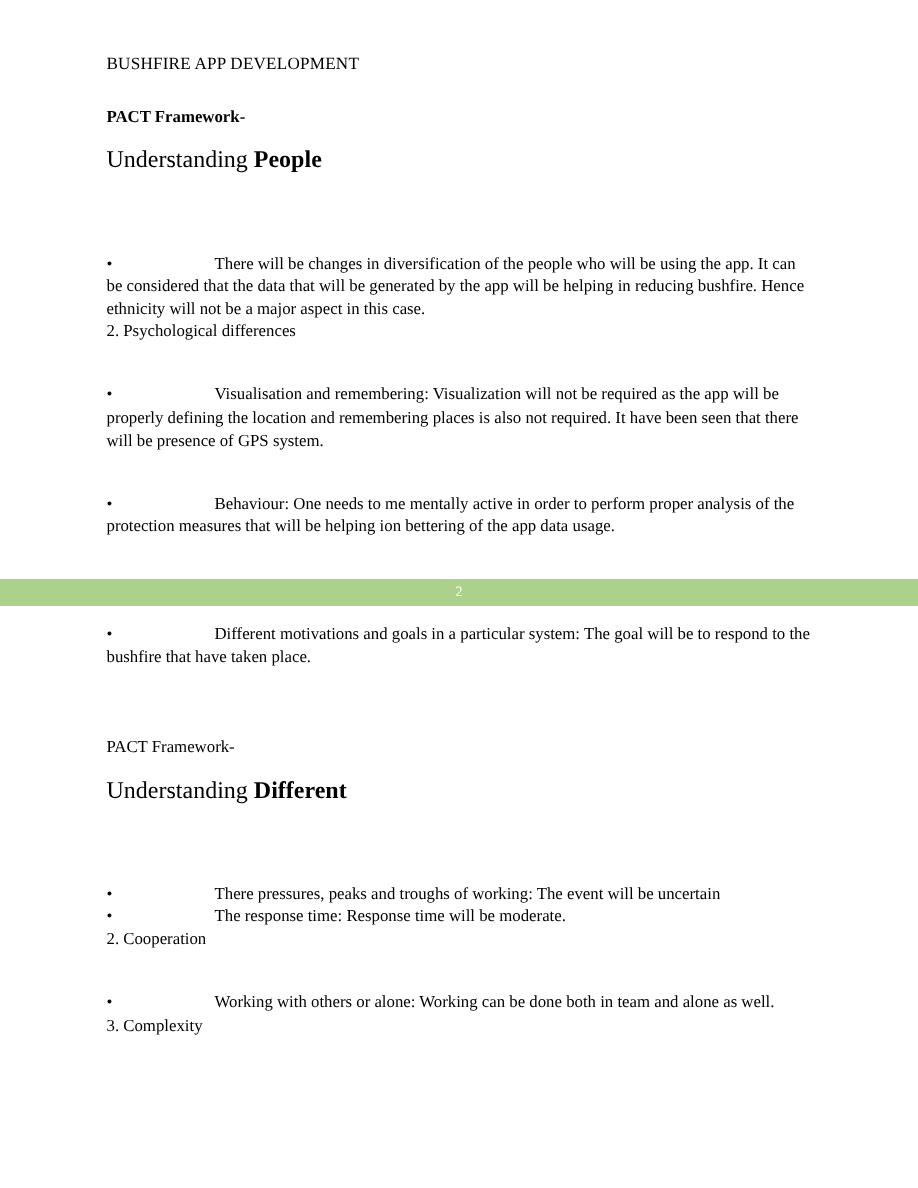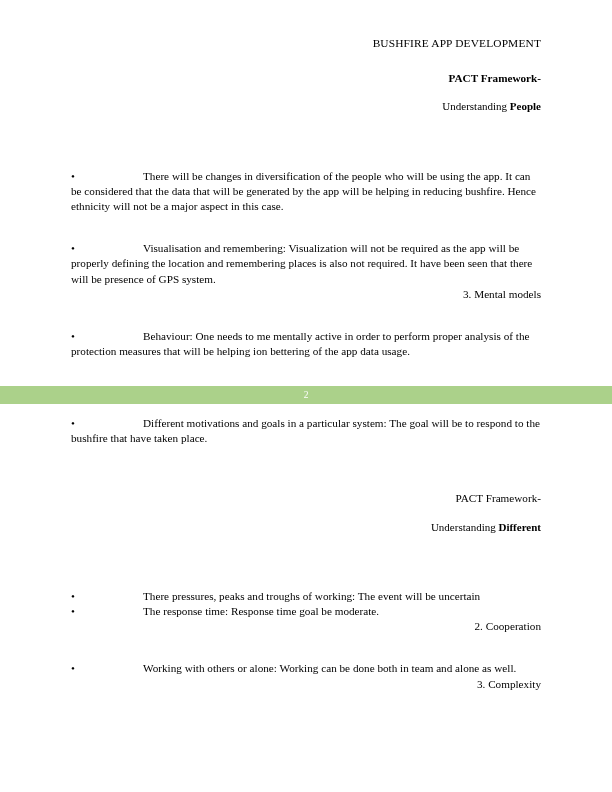--- a/index.html
+++ b/index.html
@@ -19,21 +19,21 @@
   .content {
     position: absolute;
     left: 71px;
     top: 36px;
     width: 470px;
   }
   .p {
     font-size: 11.2px;
     line-height: 15.2px;
     margin: 0;
-    text-align: right;
+    text-align: left;
     color: #000000;
     white-space: pre-wrap;
   }
   .p.header-line {
     font-size: 11.4px;
     letter-spacing: 0.15px;
   }
   .bold {
     font-weight: bold;
   }
@@ -46,21 +46,21 @@
     line-height: 15.2px;
     margin: 0;
     color: #000000;
   }
   .bullet-mark {
     display: inline-block;
     width: 72px;
     font-size: 11.2px;
   }
   .heading-inline {
-    font-size: 11px;
+    font-size: 16px;
     line-height: 15.2px;
   }
   .page-break-band {
     position: absolute;
     left: 0;
     top: 386px;
     width: 612px;
     height: 18px;
     background: #abd18a;
   }
@@ -101,26 +101,26 @@
     <p class="p heading-inline"><span>Understanding </span><span class="bold">People</span></p>
 
     <div class="gap-lg"></div>
 
 
     <div class="gap-lg"></div>
 
     <p class="bullet-row"><span class="bullet-mark">•</span><span>There will be changes in diversification of the people who will be using the app. It can be considered that the data that will be generated by the app will be helping in reducing bushfire. Hence ethnicity will not be a major aspect in this case.</span></p>
 
 
+    <p class="p">2. Psychological differences</p>
 
     <div class="gap-lg"></div>
 
     <p class="bullet-row"><span class="bullet-mark">•</span><span>Visualisation and remembering: Visualization will not be required as the app will be properly defining the location and remembering places is also not required. It have been seen that there will be presence of GPS system.</span></p>
 
-    <p class="p">3. Mental models</p>
 
     <div class="gap-lg"></div>
 
     <p class="bullet-row"><span class="bullet-mark">•</span><span>Behaviour: One needs to me mentally active in order to perform proper analysis of the protection measures that will be helping ion bettering of the app data usage.</span></p>
 
 
   </div>
 
   <div class="page-break-band"></div>
   <div class="page-break-number">2</div>
@@ -138,21 +138,21 @@
     <p class="p heading-inline"><span>Understanding </span><span class="bold">Different</span></p>
 
     <div class="gap-lg"></div>
 
 
     <div class="gap-lg"></div>
 
 
     <p class="bullet-row"><span class="bullet-mark">•</span><span>There pressures, peaks and troughs of working: The event will be uncertain</span></p>
 
-    <p class="bullet-row"><span class="bullet-mark">•</span><span>The response time: Response time goal be moderate.</span></p>
+    <p class="bullet-row"><span class="bullet-mark">•</span><span>The response time: Response time will be moderate.</span></p>
 
     <p class="p">2. Cooperation</p>
 
     <div class="gap-lg"></div>
 
     <p class="bullet-row"><span class="bullet-mark">•</span><span>Working with others or alone: Working can be done both in team and alone as well.</span></p>
 
     <p class="p">3. Complexity</p>
 
   </div>

